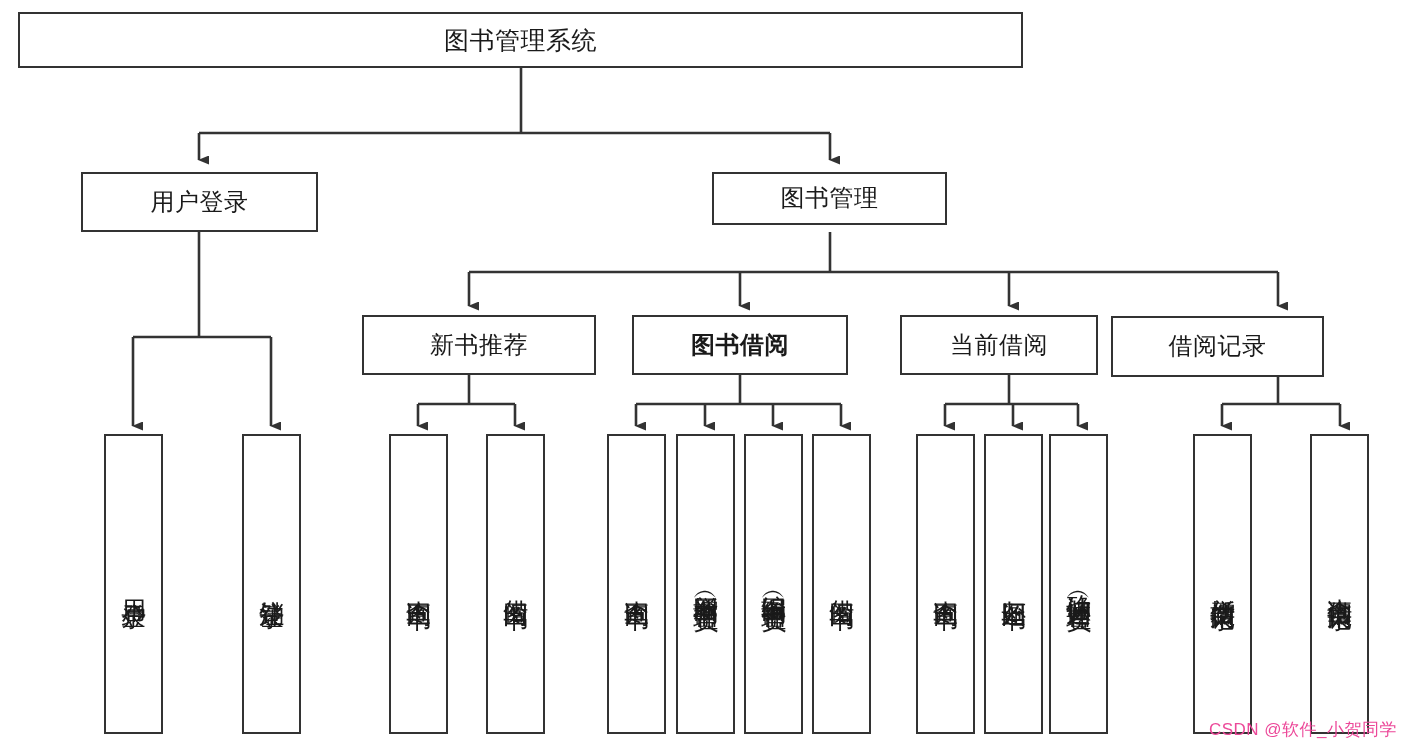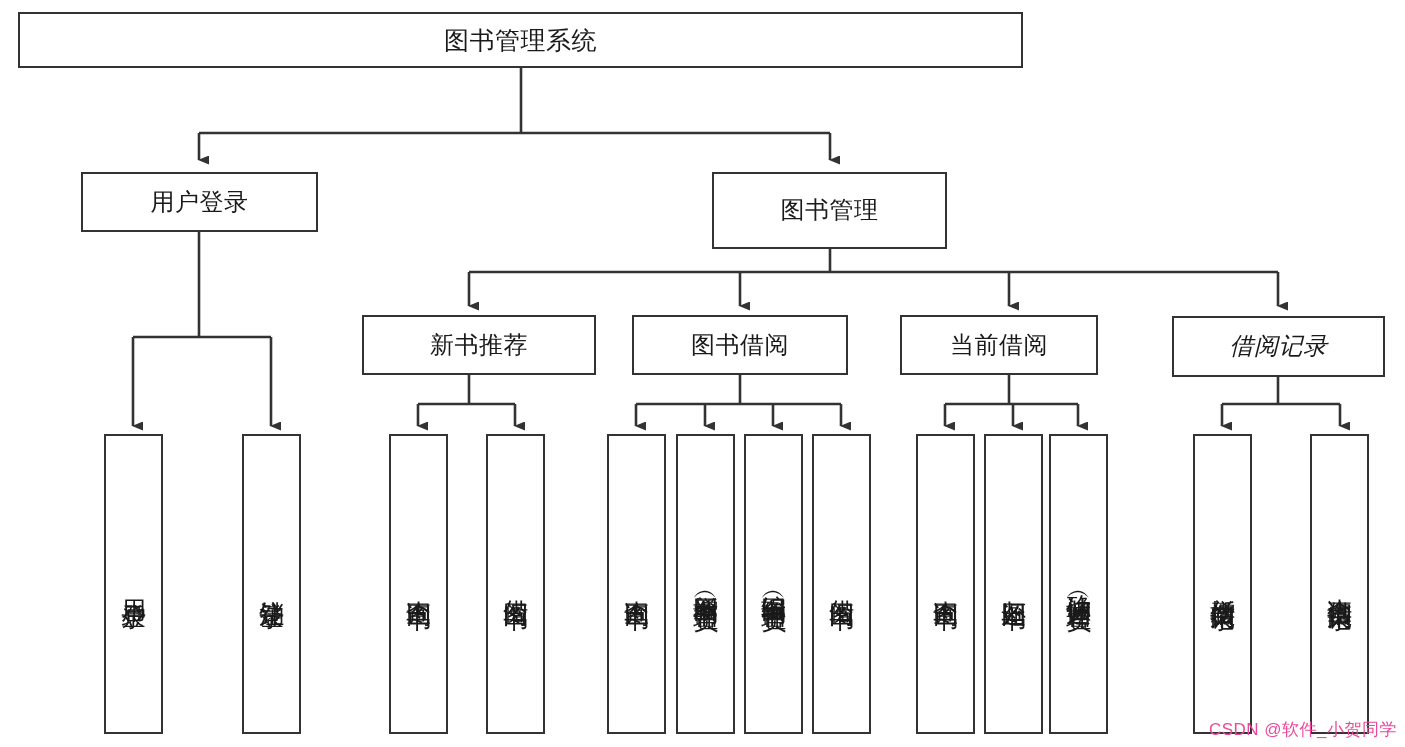--- a/index.html
+++ b/index.html
@@ -125,34 +125,34 @@
     </g>
   </svg>
 
   <div class="node node-h node-root" style="left:18px; top:12px; width:1005px; height:56px;">
     <span>图书管理系统</span>
   </div>
 
   <div class="node node-h" style="left:81px; top:172px; width:237px; height:60px;">
     <span>用户登录</span>
   </div>
-  <div class="node node-h" style="left:712px; top:172px; width:235px; height:77px;">
+  <div class="node node-h" style="left:712px; top:172px; width:235px; height:53px;">
     <span>图书管理</span>
   </div>
 
   <div class="node node-h" style="left:362px; top:315px; width:234px; height:60px;">
     <span>新书推荐</span>
   </div>
-  <div class="node node-h" style="left:632px; top:315px; width:216px; height:60px;">
+  <div class="node node-h" style="left:632px; top:315px; width:216px; height:60px;font-weight:bold;">
     <span>图书借阅</span>
   </div>
   <div class="node node-h" style="left:900px; top:315px; width:198px; height:60px;justify-content:center;">
     <span>当前借阅</span>
   </div>
-  <div class="node node-h" style="left:1172px; top:316px; width:213px; height:61px;font-style:italic;">
+  <div class="node node-h" style="left:1111px; top:316px; width:213px; height:61px;">
     <span>借阅记录</span>
   </div>
 
   <div class="node node-v" style="left:104px; top:434px; width:59px; height:300px;">
     <span class="vtext">用户登录</span>
   </div>
   <div class="node node-v" style="left:242px; top:434px; width:59px; height:300px;">
     <span class="vtext">注销登录</span>
   </div>
 

